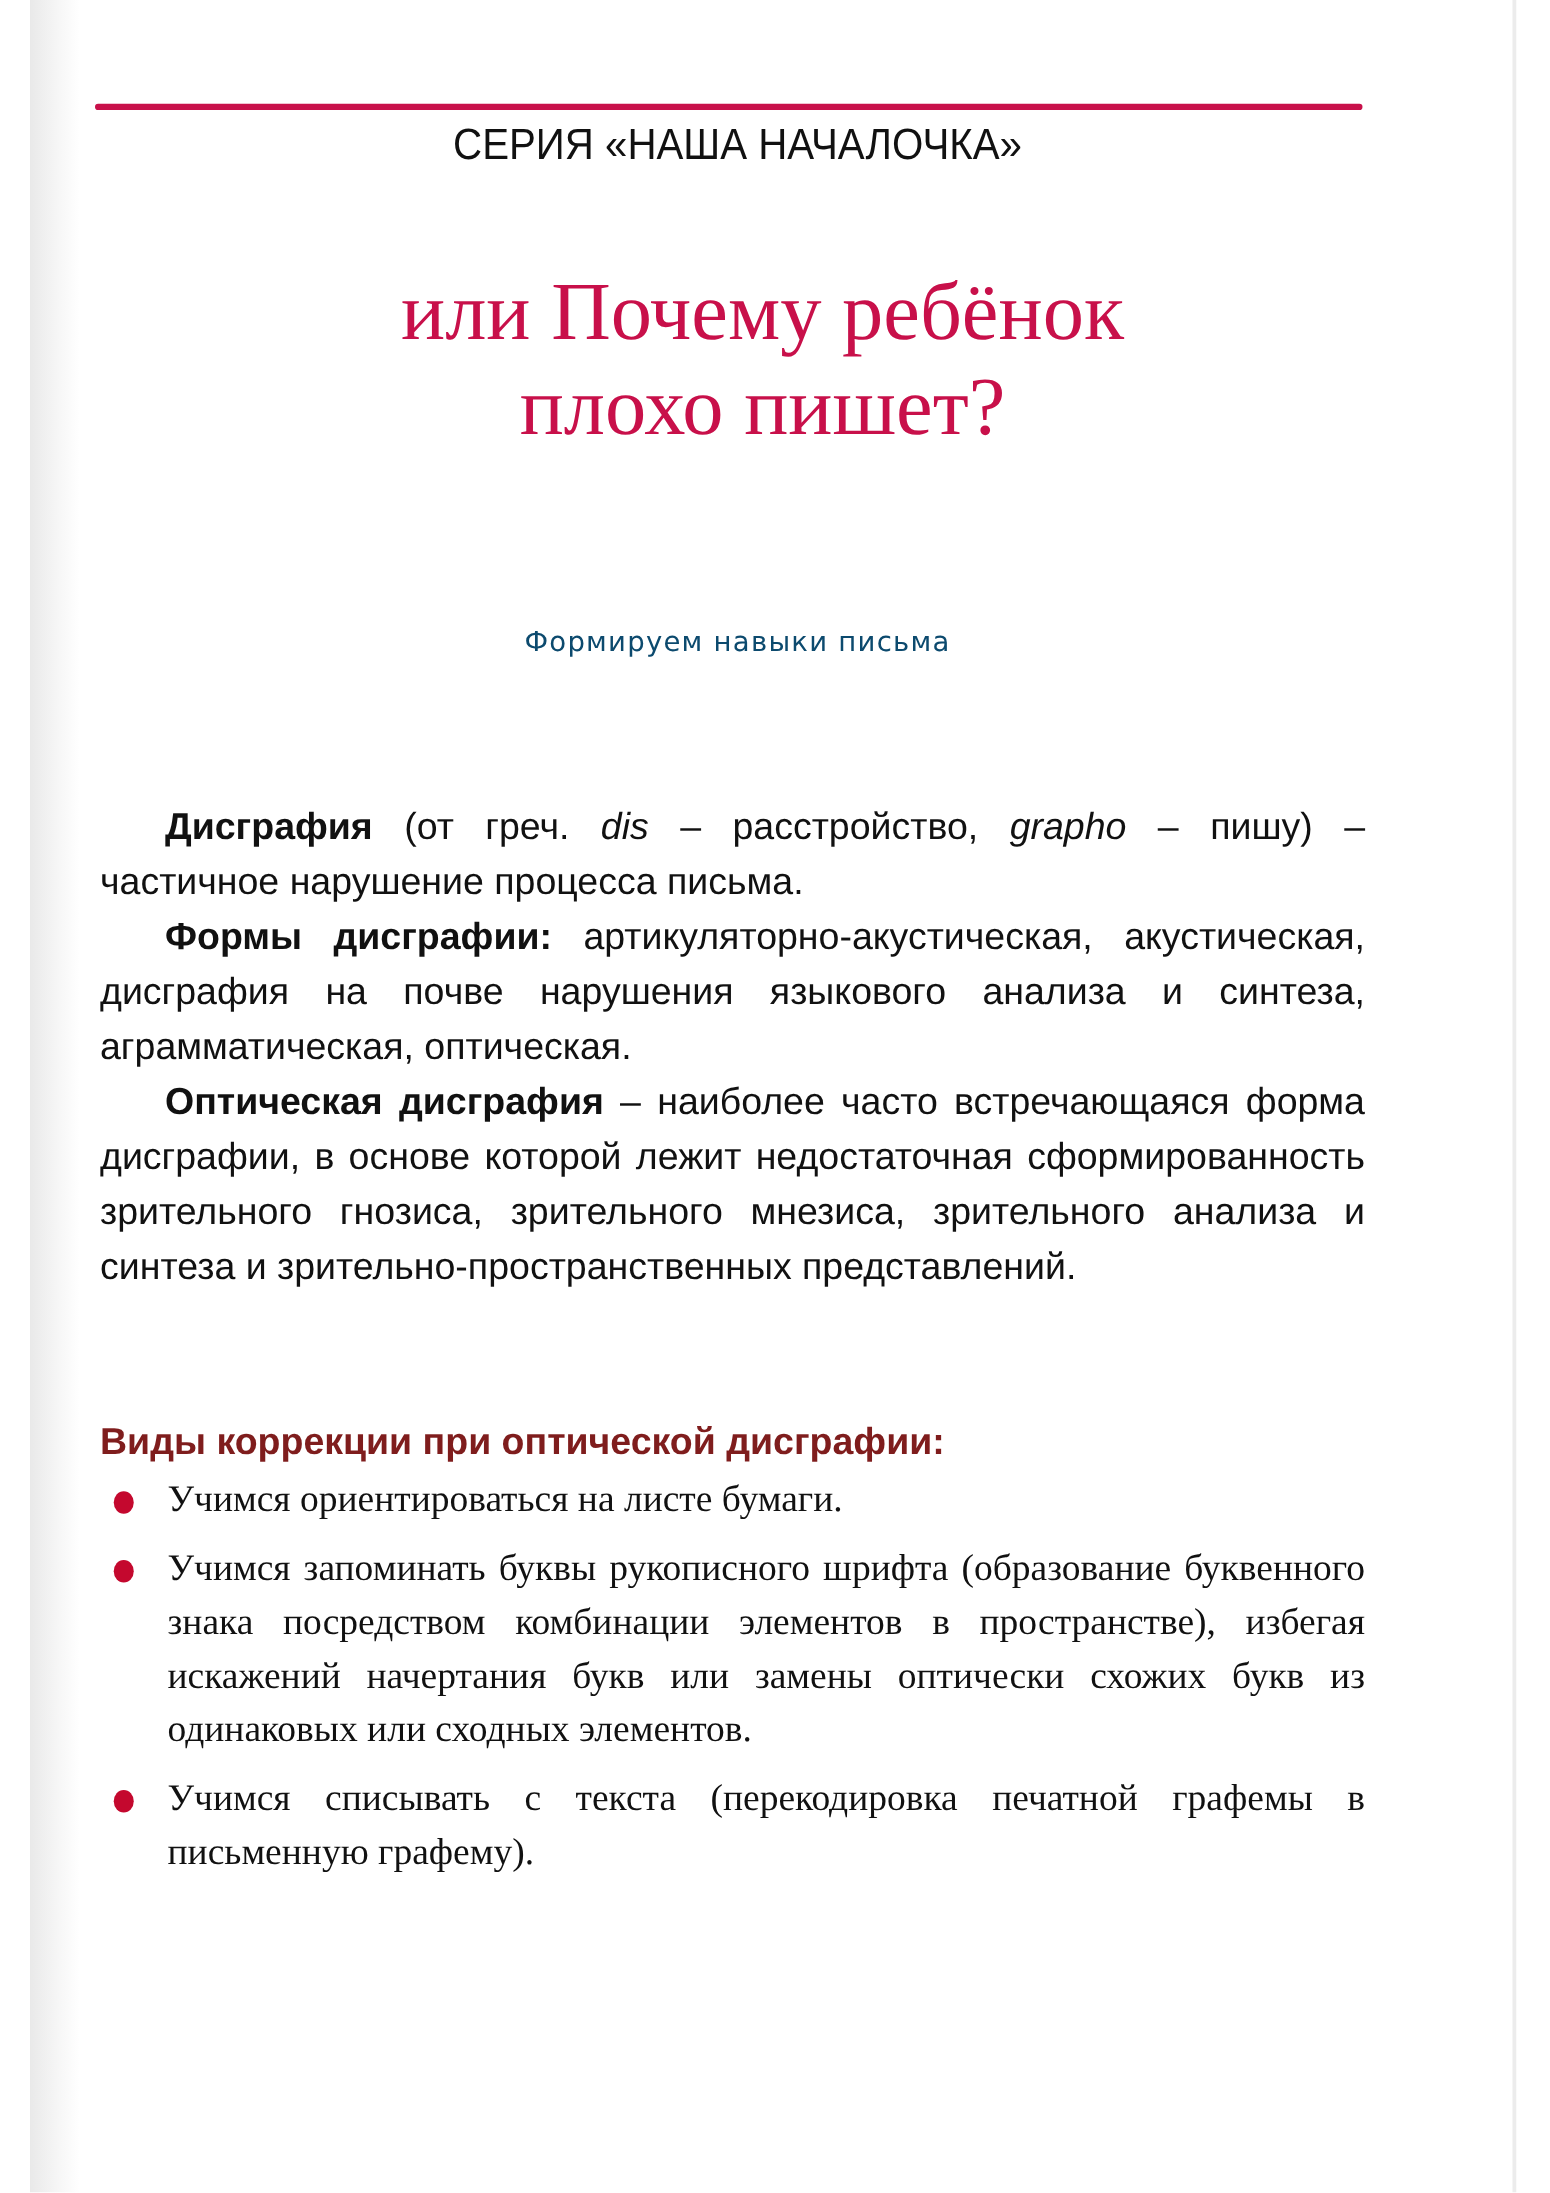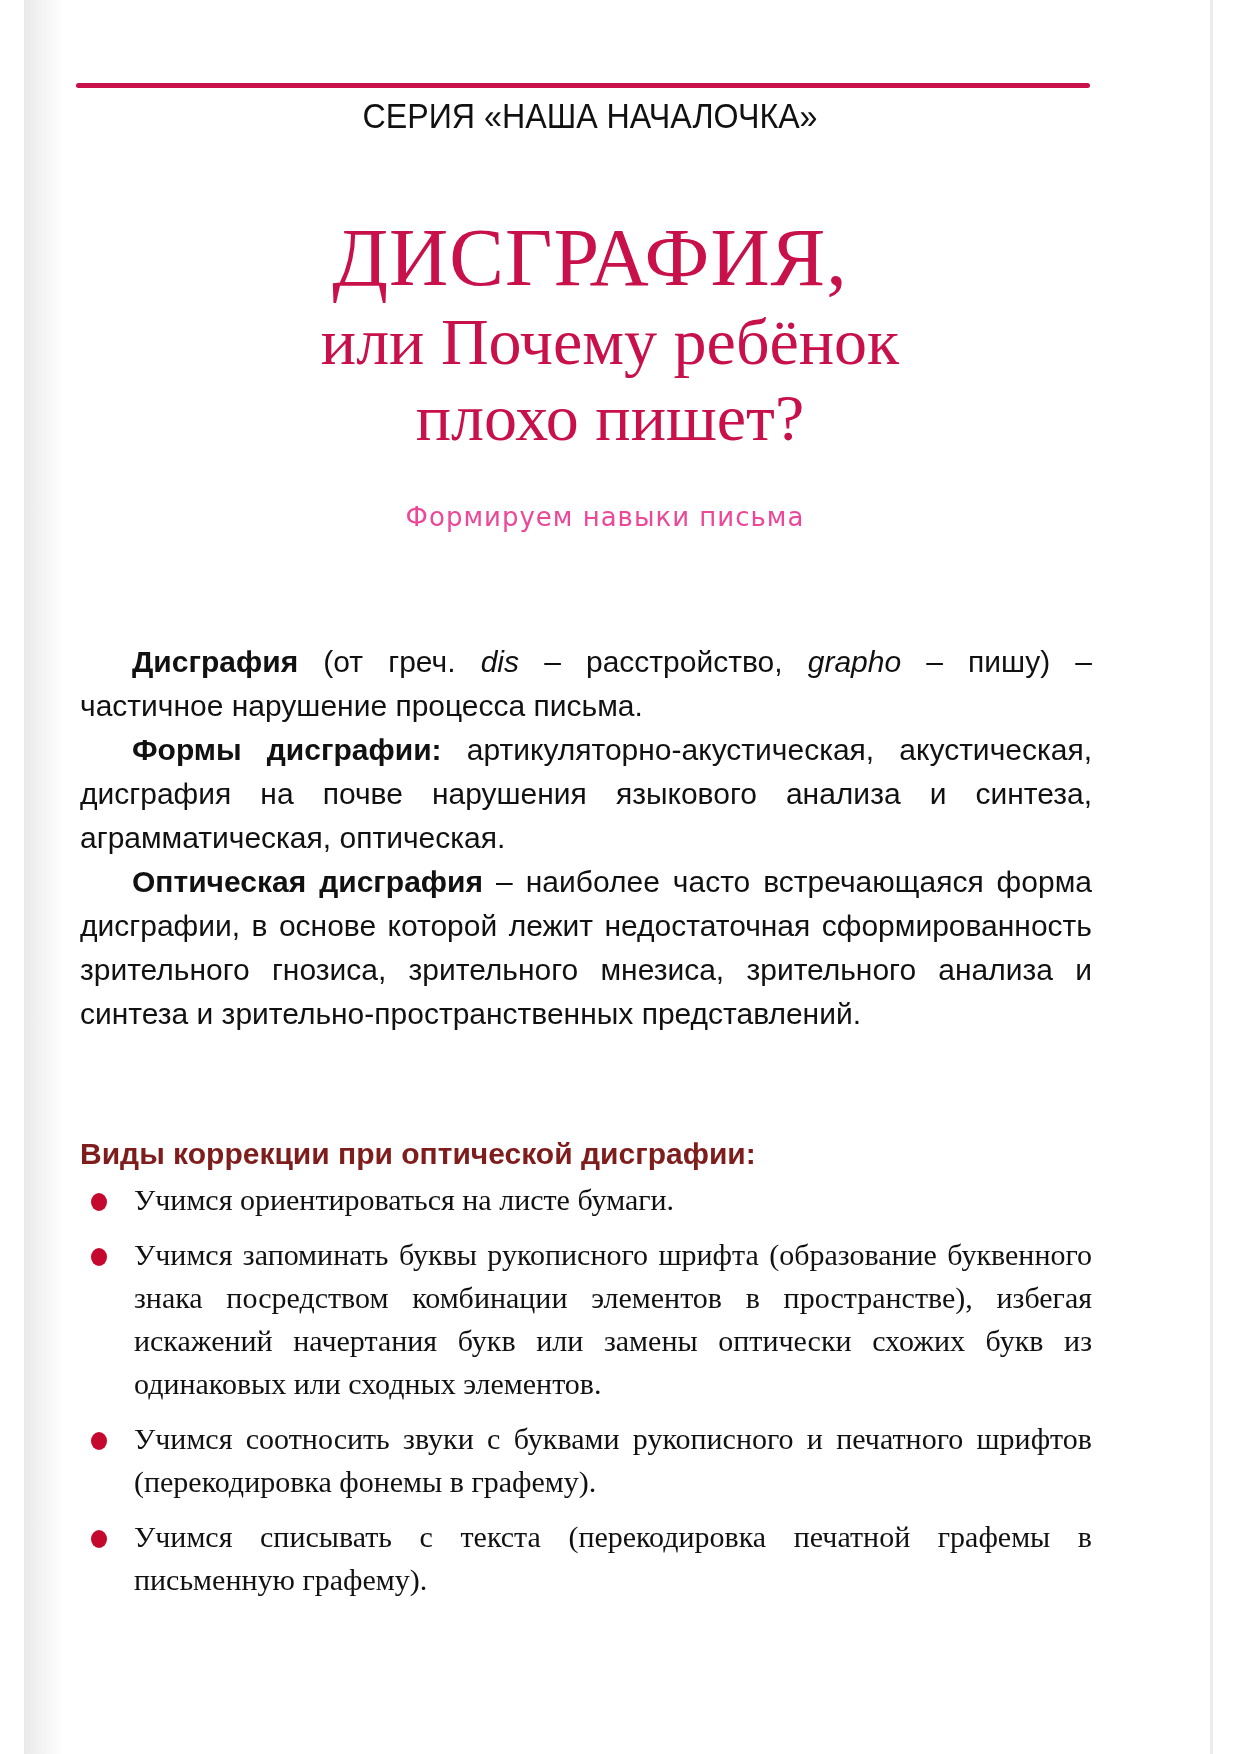--- a/index.html
+++ b/index.html
@@ -63,25 +63,24 @@
     font-size: 66px;
     line-height: 76px;
     display: block;
     margin-left: 40px;
   }
   .tagline {
     position: absolute;
     left: 0; top: 502px;
     width: 1180px;
     text-align: center;
-    color: #ec4899;
+    color: #0c4a6e;
     font-family: "DejaVu Sans", sans-serif;
-    font-size: 26px;
+    font-size: 22px;
     letter-spacing: 1px;
-    margin-left: 15px;
   }
   .body-text {
     position: absolute;
     left: 80px;
     top: 640px;
     width: 1012px;
     font-size: 30px;
     line-height: 44px;
     text-align: justify;
     color: #111;
@@ -126,21 +125,20 @@
 </head>
 <body>
 
 <div class="left-shadow"></div>
 <div class="right-edge"></div>
 
 <div class="rule"></div>
 <div class="series">СЕРИЯ «НАША НАЧАЛОЧКА»</div>
 
 <div class="title-wrap">
-  <span class="title-main">ДИСГРАФИЯ,</span>
   <span class="title-sub">или Почему ребёнок</span>
   <span class="title-sub">плохо пишет?</span>
 </div>
 
 <div class="tagline">Формируем навыки письма</div>
 
 <div class="body-text">
   <p class="para"><b>Дисграфия</b><span> (от греч. </span><i>dis</i><span> – расстройство, </span><i>grapho</i><span> – пишу) – частичное нарушение процесса письма.</span></p>
   <p class="para"><b>Формы дисграфии:</b><span> артикуляторно-акустическая, акустическая, дисграфия на почве нарушения языкового анализа и синтеза, аграмматическая, оптическая.</span></p>
   <p class="para"><b>Оптическая дисграфия</b><span> – наиболее часто встречающаяся форма дисграфии, в основе которой лежит недостаточная сформированность зрительного гнозиса, зрительного мнезиса, зрительного анализа и синтеза и зрительно-пространственных представлений.</span></p>
@@ -152,19 +150,15 @@
   <li class="bullet-item">
     <span class="bullet-dot"></span>
     <span>Учимся ориентироваться на листе бумаги.</span>
   </li>
   <li class="bullet-item">
     <span class="bullet-dot"></span>
     <span>Учимся запоминать буквы рукописного шрифта (образование буквенного знака посредством комбинации элементов в пространстве), избегая искажений начертания букв или замены оптически схожих букв из одинаковых или сходных элементов.</span>
   </li>
   <li class="bullet-item">
     <span class="bullet-dot"></span>
-    <span>Учимся соотносить звуки с буквами рукописного и печатного шрифтов (перекодировка фонемы в графему).</span>
-  </li>
-  <li class="bullet-item">
-    <span class="bullet-dot"></span>
     <span>Учимся списывать с текста (перекодировка печатной графемы в письменную графему).</span>
   </li>
 </ul>
 
 </body></html>

